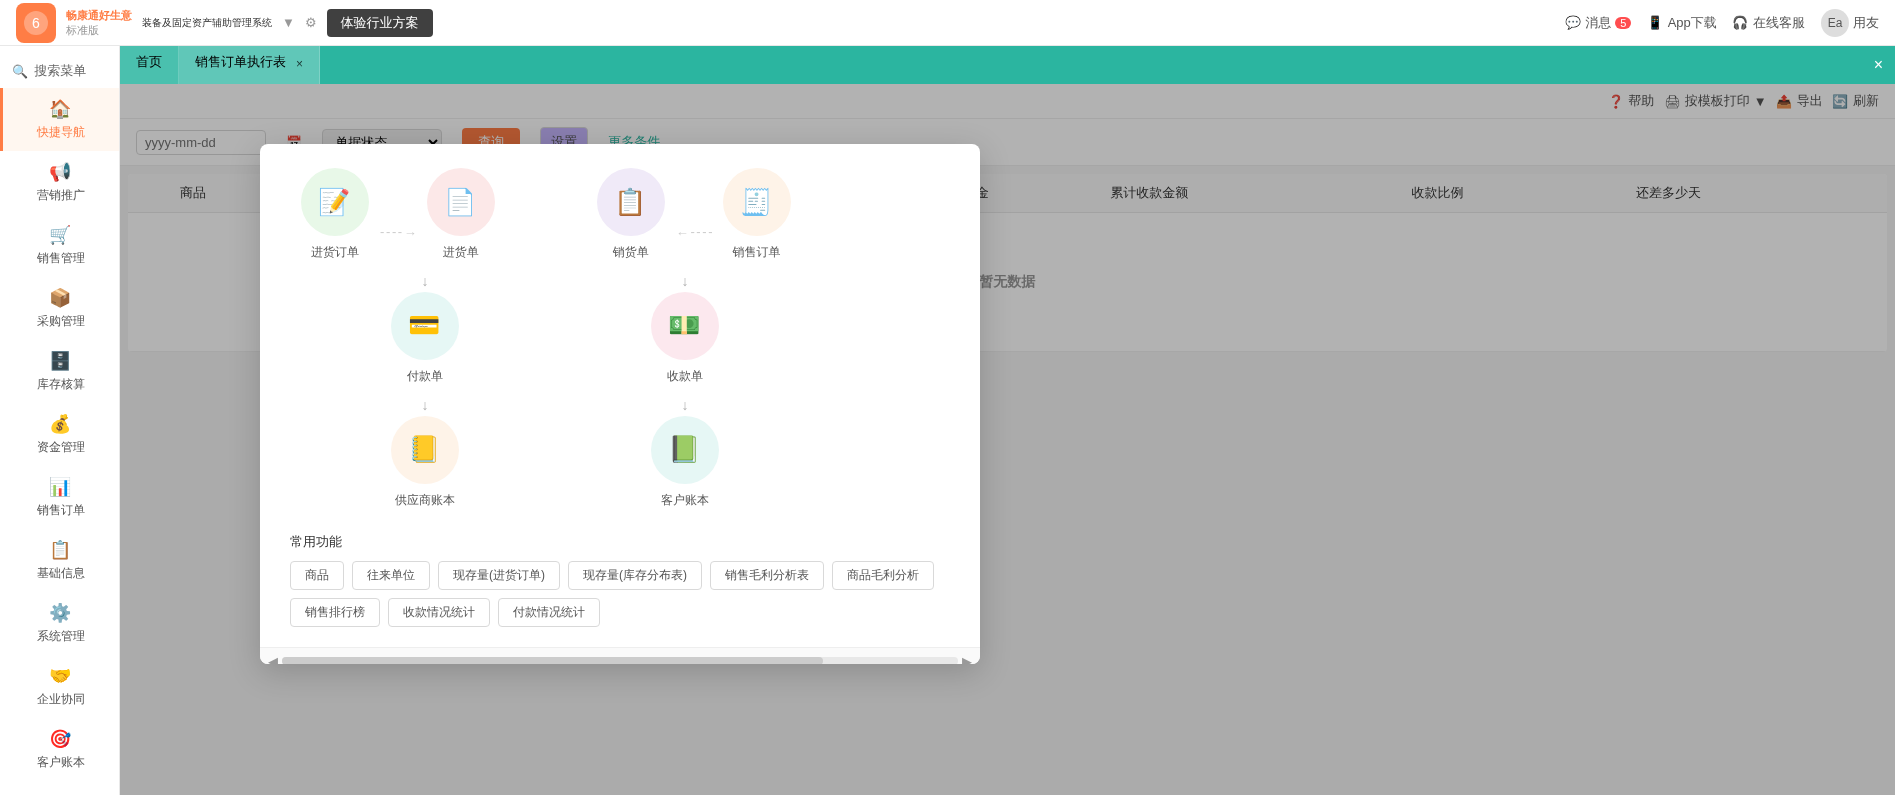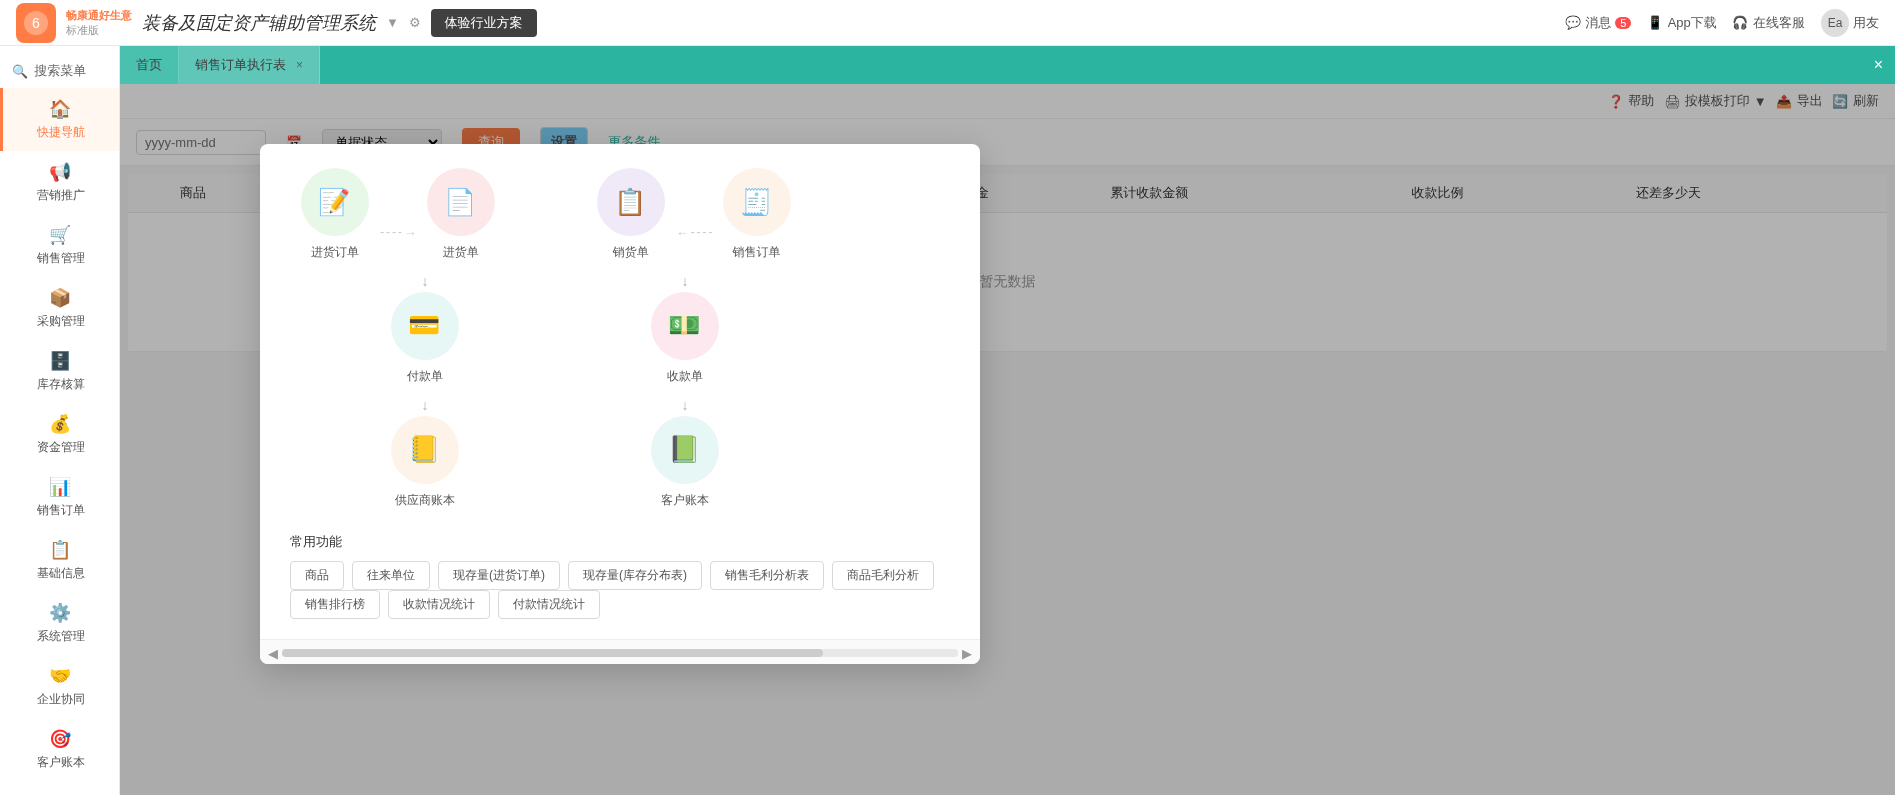--- a/index.html
+++ b/index.html
@@ -40,22 +40,22 @@
 
     
     .main-content { flex: 1; display: flex; flex-direction: column; overflow: hidden; }
 
     
     .tab-bar {
       display: flex; align-items: center; background: #2bb5a0; height: 38px;
       padding: 0 0 0 0; border-bottom: none; flex-shrink: 0;
     }
     .tab-item {
-      display: flex; align-items: center; gap: 6px; padding: 1px 16px;
-      height: 100%; color: #404040; font-size: 13px; cursor: pointer;
+      display: flex; align-items: flex-end; gap: 6px; padding: 13px 16px;
+      height: 100%; color: #000000; font-size: 13px; cursor: pointer;
       border-right: 1px solid rgba(255,255,255,0.2);
     }
     .tab-item.home { background: rgba(255,255,255,0.15); }
     .tab-item.active { background: rgba(255,255,255,0.25); }
     .tab-close { font-size: 12px; cursor: pointer; opacity: 0.7; margin-left: 4px; }
     .tab-close-btn { margin-left: auto; margin-right: 12px; color: #fff; cursor: pointer; font-size: 16px; }
 
     
     .toolbar-row {
       background: #fff; padding: 8px 16px; display: flex; align-items: center;
@@ -64,29 +64,29 @@
     .toolbar-btn { display: flex; align-items: center; gap: 4px; color: #555; cursor: pointer; font-size: 13px; }
 
     
     .filter-row {
       background: #fff; padding: 8px 16px; display: flex; align-items: center;
       gap: 20px; border-bottom: 1px solid #eee; flex-shrink: 0; flex-wrap: wrap;
     }
     .filter-input { border: 1px solid #d9d9d9; border-radius: 4px; padding: 4px 8px; font-size: 13px; width: 130px; }
     .filter-select { border: 1px solid #d9d9d9; border-radius: 4px; padding: 4px 8px; font-size: 13px; min-width: 120px; }
     .query-btn { background: #ff7d45; color: #fff; border: none; padding: 5px 16px; border-radius: 4px; cursor: pointer; font-size: 13px; }
-    .setting-btn { background: #7dd3fc; color: #555; border: 1px solid #d9d9d9; padding: 5px 10px; border-radius: 4px; cursor: pointer; font-size: 13px; font-weight: bold; }
+    .setting-btn { background: #c4b5fd; color: #555; border: 1px solid #d9d9d9; padding: 5px 10px; border-radius: 4px; cursor: pointer; font-size: 13px; }
     .more-conditions { color: #2bb5a0; cursor: pointer; font-size: 13px; }
 
     
     .table-container { background: #fff; margin: 8px; border-radius: 4px; overflow: auto; }
     table { width: 100%; border-collapse: collapse; font-size: 13px; }
     th { background: #fafafa; padding: 10px 12px; text-align: left; border-bottom: 1px solid #e8e8e8; color: #333; font-weight: 500; white-space: nowrap; }
     td { padding: 10px 12px; border-bottom: 1px solid #f0f0f0; color: #333; white-space: nowrap; }
-    .no-data { text-align: center; padding: 60px; color: #999; font-size: 14px; }
+    .no-data { text-align: center; padding: 60px; color: #999; font-size: 14px; font-weight: bold; }
 
     
     .modal-overlay {
       position: absolute; top: 0; left: 0; right: 0; bottom: 0;
       background: rgba(0,0,0,0.3); z-index: 100;
       display: flex; align-items: flex-start; justify-content: flex-start;
       padding-top: 60px; padding-left: 140px;
     }
     .modal {
       background: #fff; border-radius: 8px; width: 720px; max-height: 520px;
@@ -140,21 +140,21 @@
         <svg width="28" height="28" viewBox="0 0 28 28">
             <circle cx="14" cy="14" r="12" fill="#fff" opacity="0.3"></circle>
             <text x="14" y="19" text-anchor="middle" fill="#fff" font-size="14">6</text>
           </svg>
       </div>
       <div style="display:flex;flex-direction:column;">
         <span style="font-size:11px;color:#ff7d45;font-weight:bold;">畅康通好生意</span>
         <span style="font-size:11px;color:#999;">标准版</span>
       </div>
     </div>
-    <span style="color:#333;font-size:18px;font-style:italic;">装备及固定资产辅助管理系统</span>
+    <span style="color:#333;font-size:10px;">装备及固定资产辅助管理系统</span>
     <span style="color:#999;cursor:pointer;">▼</span>
     <span style="color:#999;cursor:pointer;">⚙</span>
     <button class="header-btn">体验行业方案</button>
   </div>
   <div class="top-header-right">
     <div class="header-icon-item">
       <span>💬</span>
       <span>消息</span>
       <span class="badge">5</span>
     </div>
@@ -390,21 +390,21 @@
             <div class="common-functions">
               <div class="cf-title">常用功能</div>
               <div class="cf-buttons">
                 <button class="cf-btn">商品</button>
                 <button class="cf-btn">往来单位</button>
                 <button class="cf-btn">现存量(进货订单)</button>
                 <button class="cf-btn">现存量(库存分布表)</button>
                 <button class="cf-btn">销售毛利分析表</button>
                 <button class="cf-btn">商品毛利分析</button>
               </div>
-              <div class="cf-buttons" style="">
+              <div class="cf-buttons" style="margin-top:8px;">
                 <button class="cf-btn">销售排行榜</button>
                 <button class="cf-btn">收款情况统计</button>
                 <button class="cf-btn">付款情况统计</button>
               </div>
             </div>
 
           </div>
 
           <div class="scroll-bar-row">
             <span style="cursor:pointer;color:#999;">◀</span>

